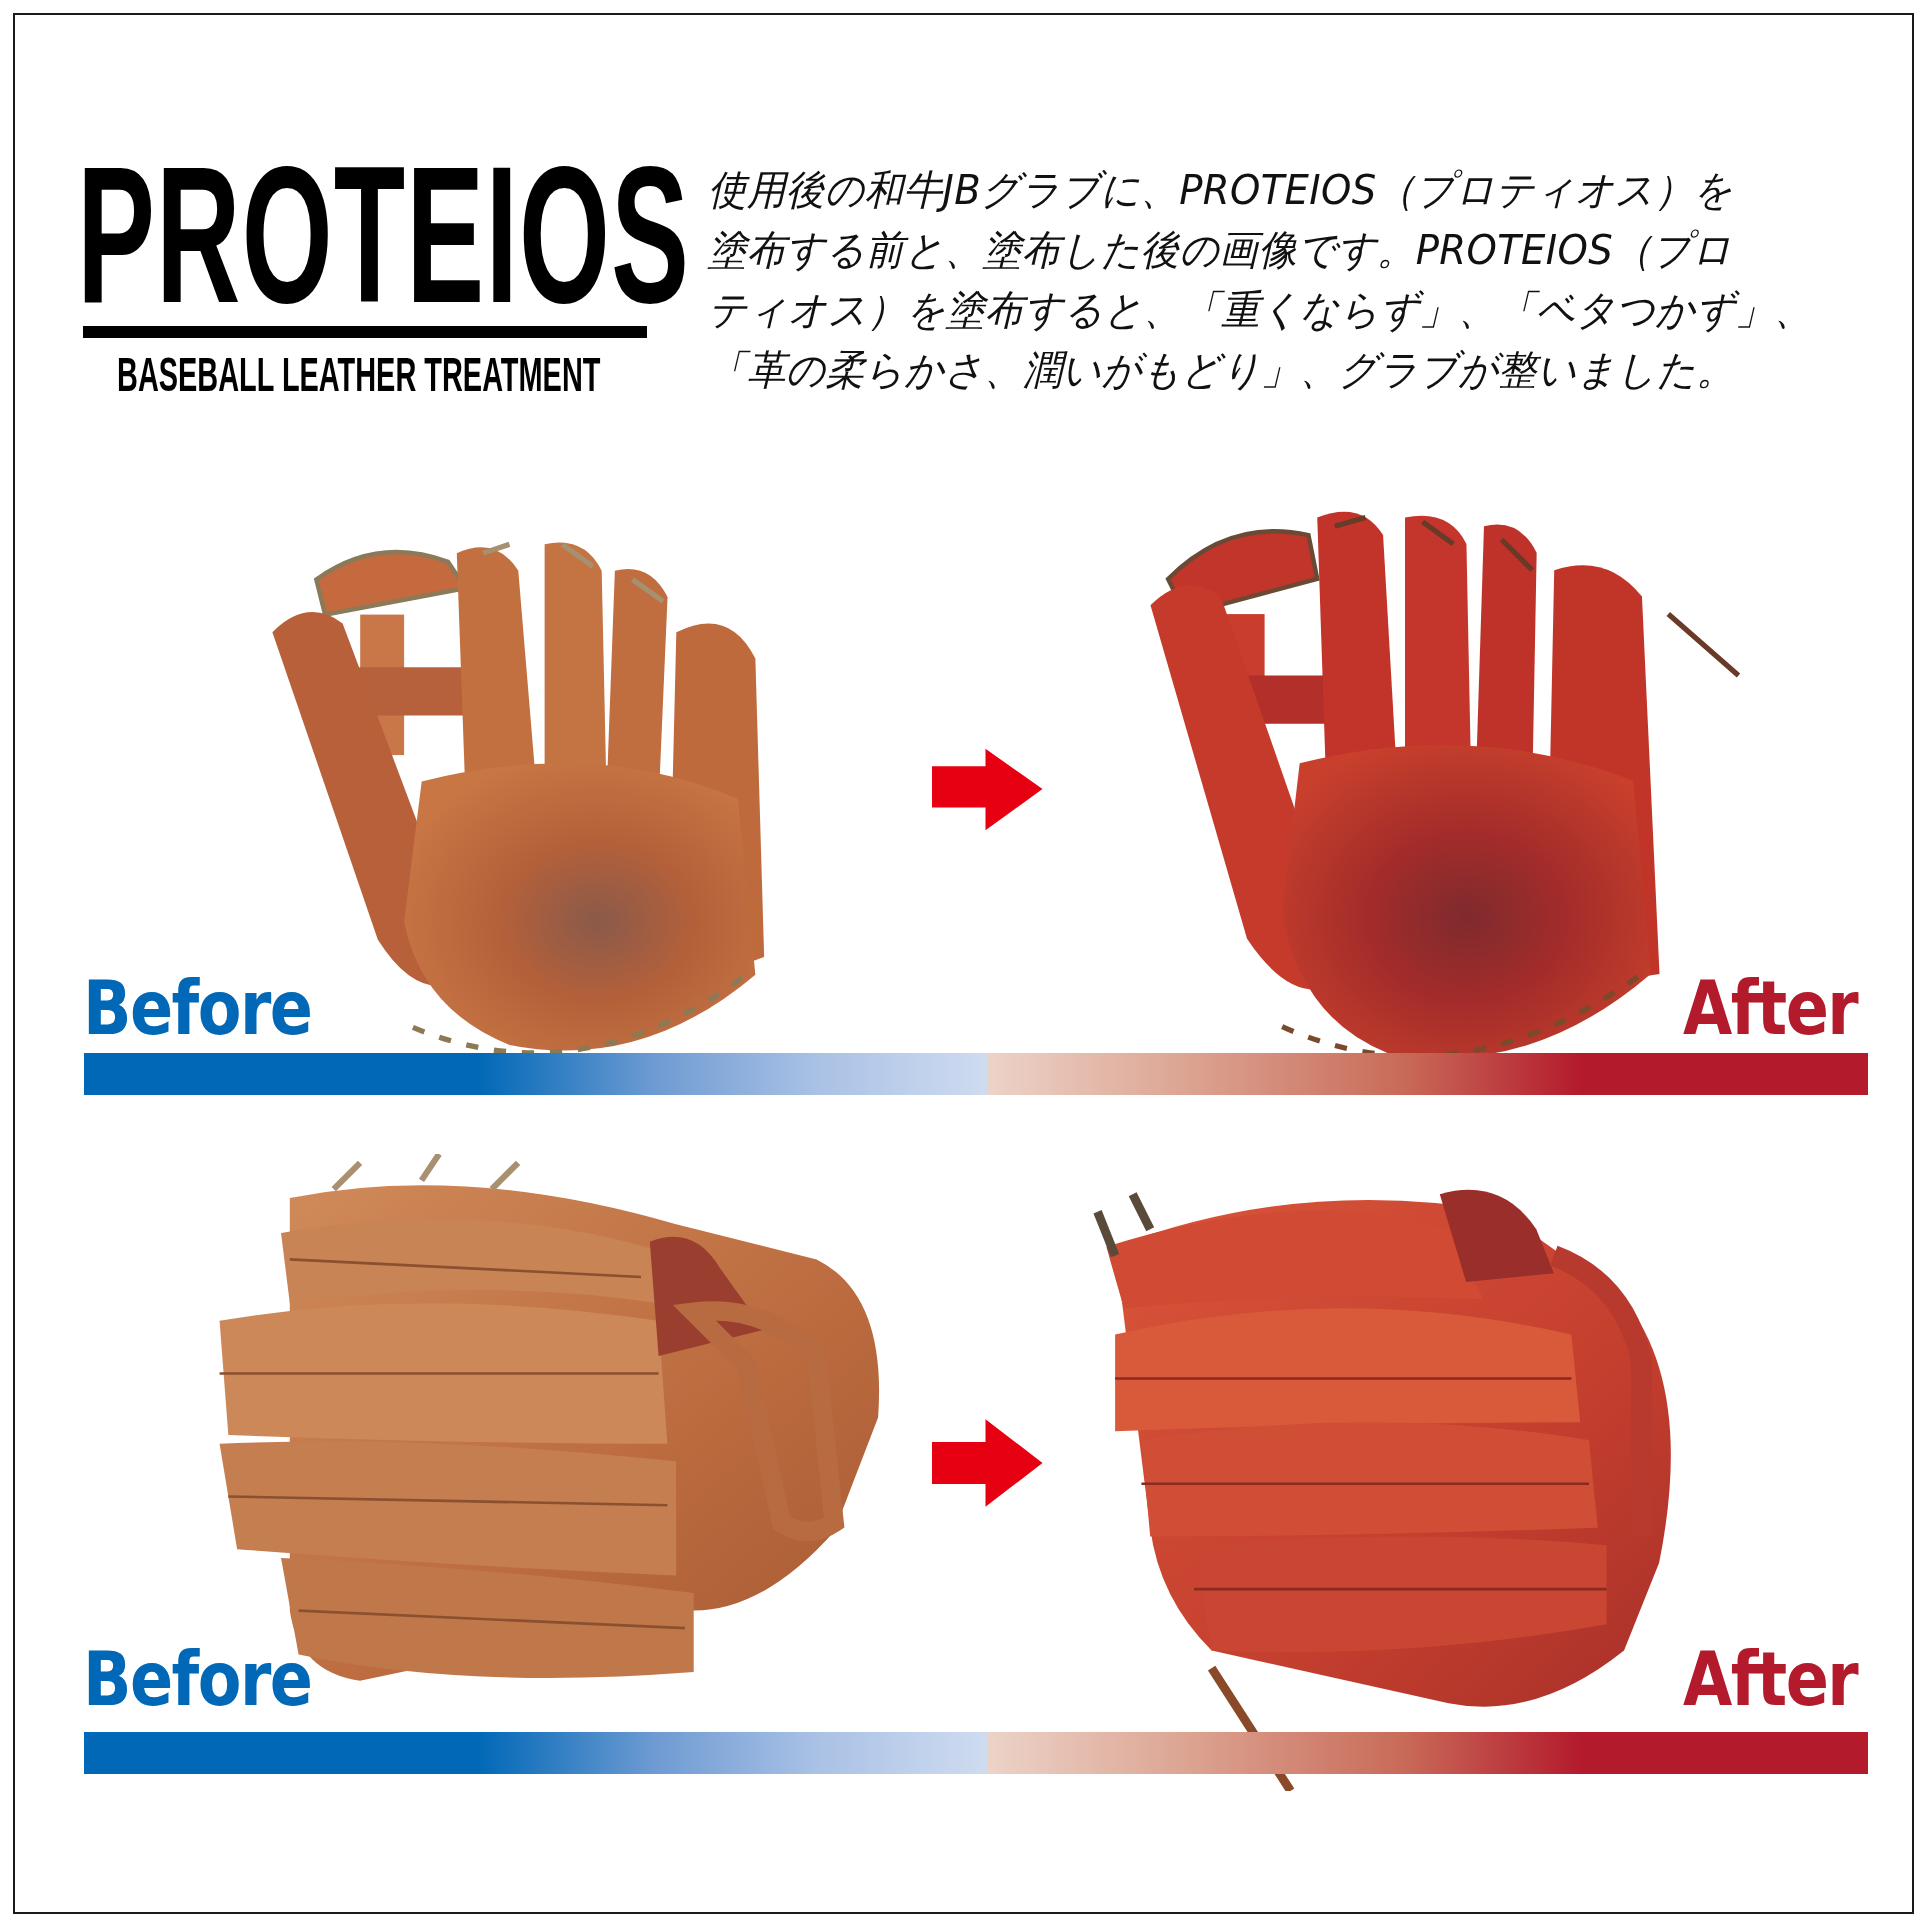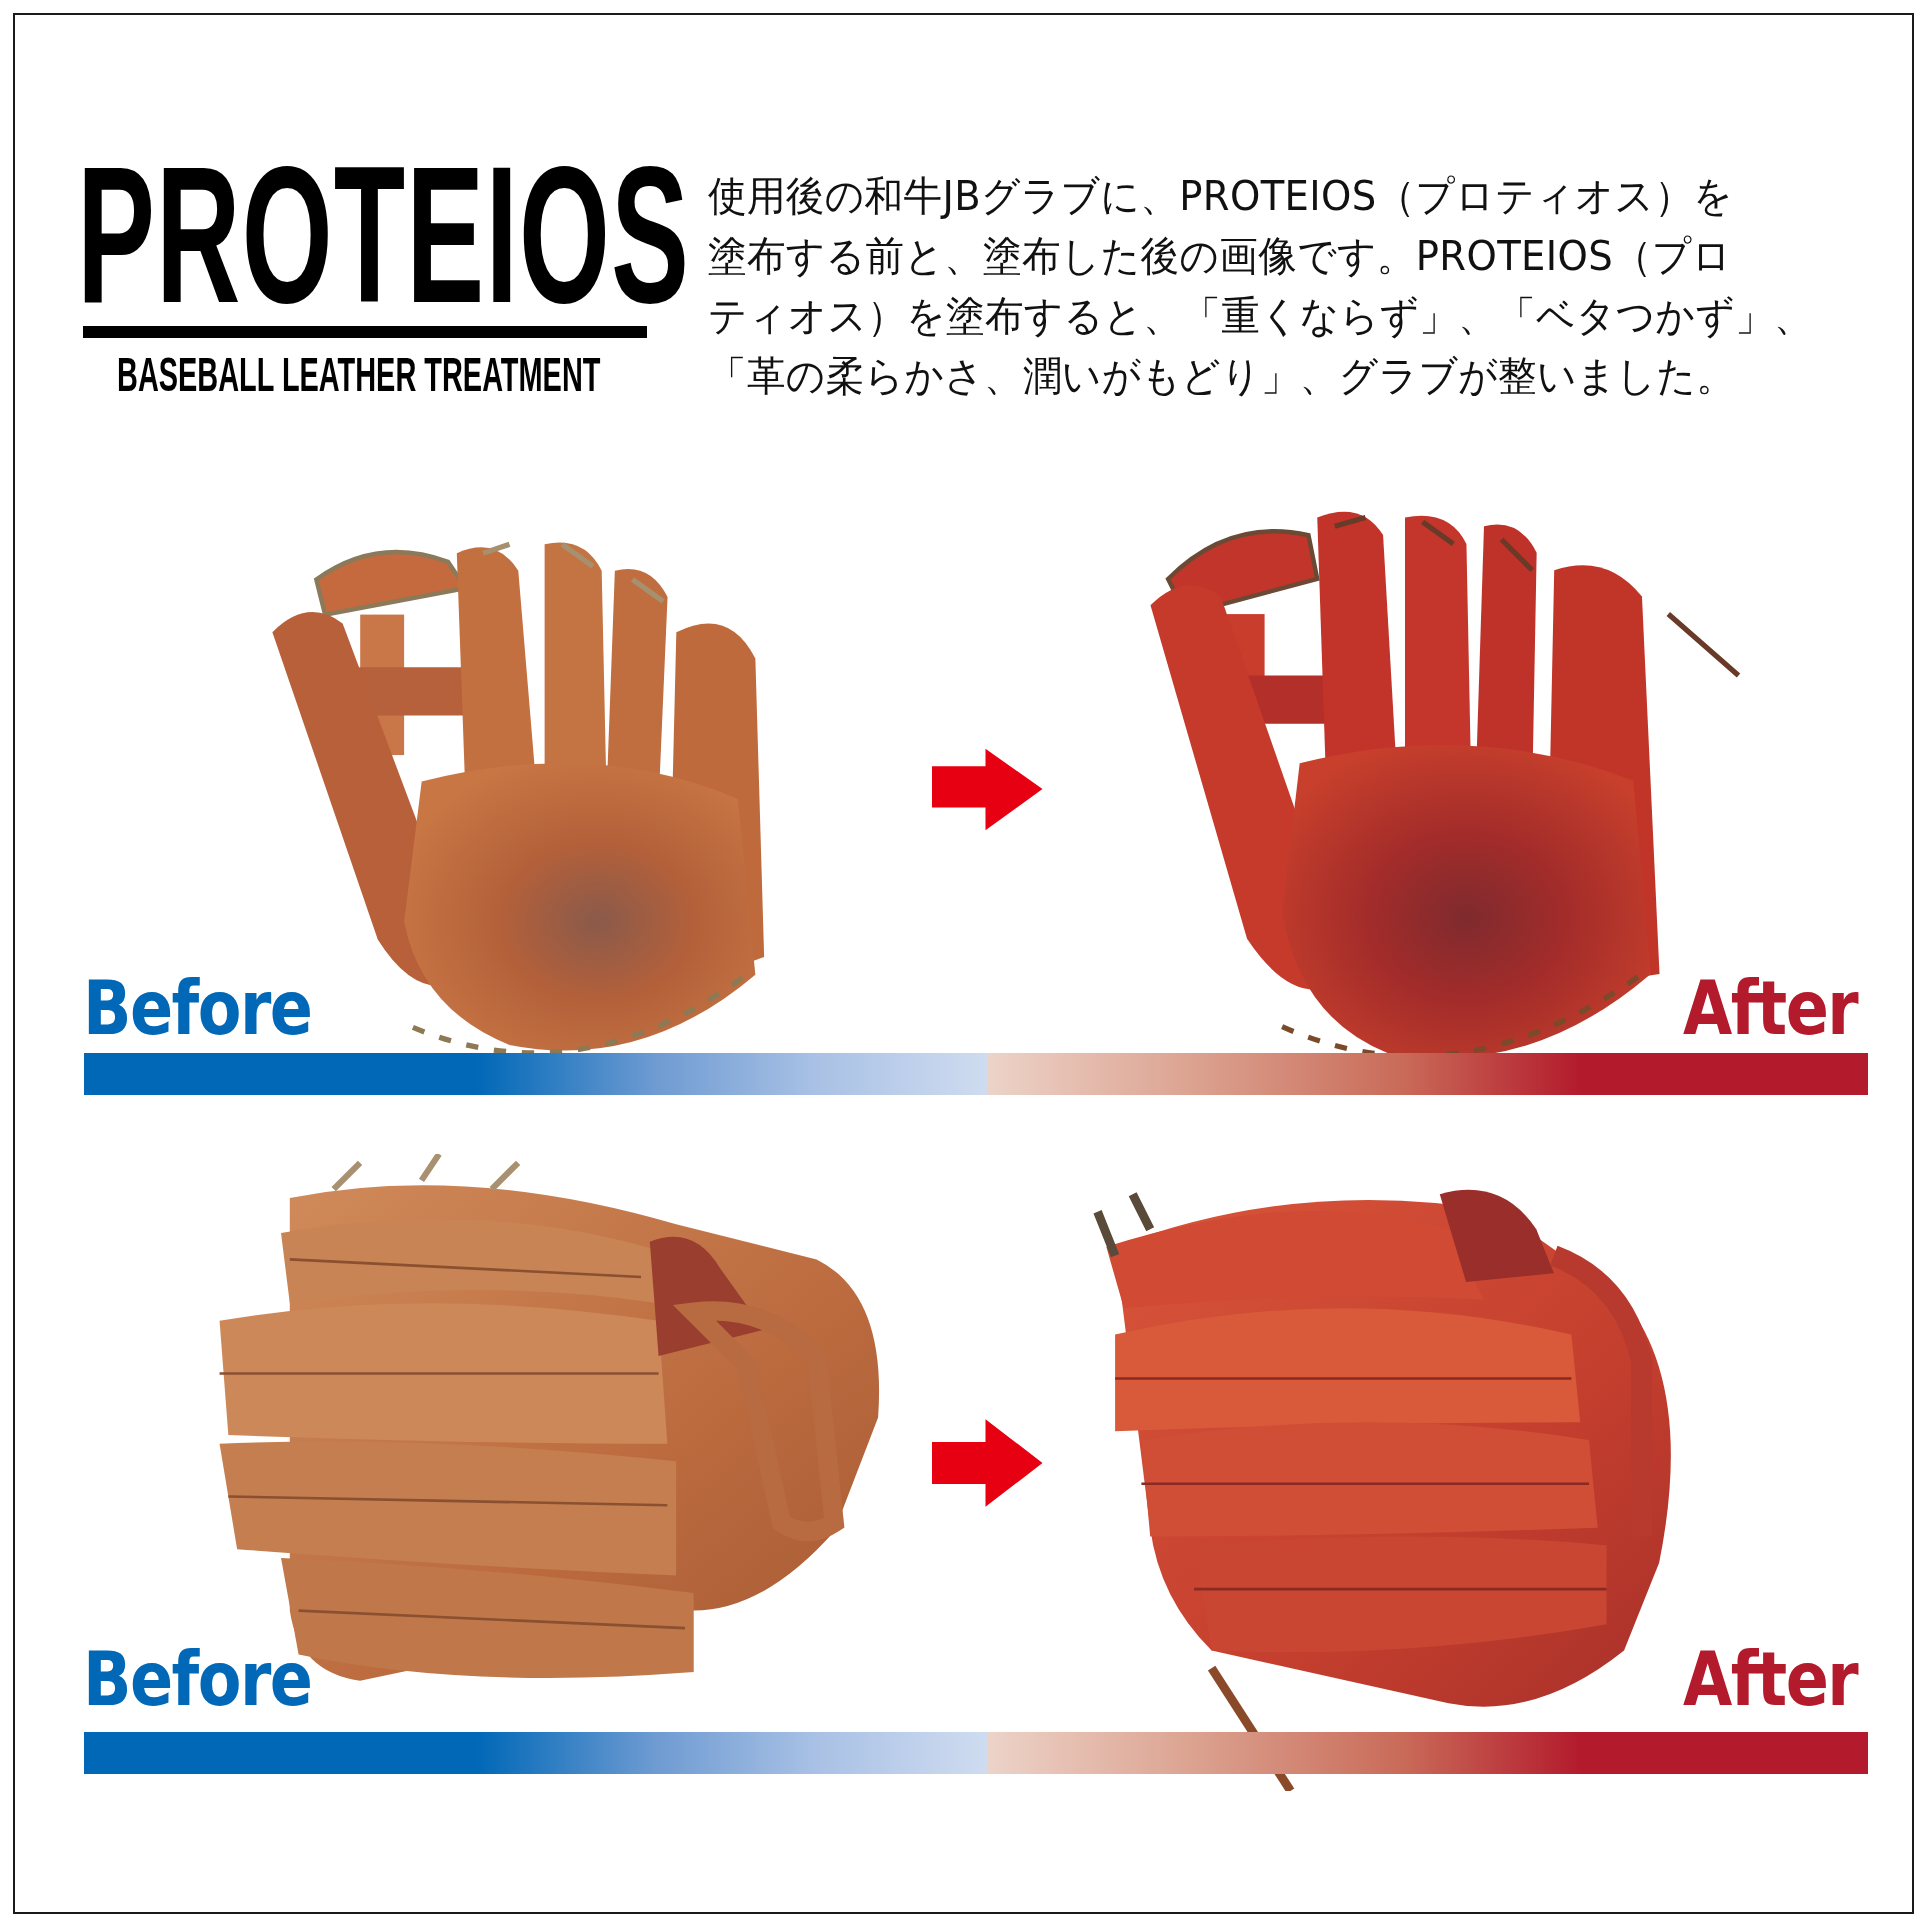--- a/index.html
+++ b/index.html
@@ -1,21 +1,21 @@
 <!DOCTYPE html>
 <html style="font-size:14px"><head>
 <meta charset="utf-8">
 <style>
   html, body { margin: 0; padding: 0; background: #ffffff; }
   body { width: 1931px; height: 1931px; position: relative; overflow: hidden; font-family: "DejaVu Sans", sans-serif; }
   .frame { position: absolute; left: 13px; top: 13px; width: 1901px; height: 1901px; border: 2.6px solid #1a1a1a; box-sizing: border-box; }
   .logo-title { position: absolute; left: 77px; top: 151px; width: 571px; height: 167px; font-family: "Liberation Sans", sans-serif; font-weight: bold; font-size: 195px; line-height: 167px; color: #000; letter-spacing: 1.8px; transform-origin: left top; transform: scaleX(0.60); white-space: nowrap; }
   .logo-rule { position: absolute; left: 83px; top: 326px; width: 564px; height: 12.3px; background: #000; }
   .logo-sub { position: absolute; left: 117px; top: 352px; font-family: "Liberation Sans", sans-serif; font-weight: bold; font-size: 49px; line-height: 44px; color: #000; transform-origin: left top; transform: scaleX(0.59); white-space: nowrap; }
-  .desc { position: absolute; left: 708px; top: 166px; width: 1176px; }
+  .desc { position: absolute; left: 708px; top: 160px; width: 1176px; font-style: italic; }
   .desc-line { font-family: "DejaVu Sans", sans-serif; font-size: 41px; line-height: 60px; height: 60px; color: #111; white-space: nowrap; letter-spacing: 0.4px; transform-origin: left top; transform: scaleX(0.94); }
   .glove { position: absolute; }
   .label { position: absolute; font-family: "DejaVu Sans", sans-serif; font-weight: bold; font-size: 74px; line-height: 74px; letter-spacing: -1.8px; white-space: nowrap; transform-origin: left top; transform: scaleX(0.86); }
   .label.before { color: #0068b7; left: 83px; }
   .label.after { color: #b31a2c; left: 1683px; }
   .bar { position: absolute; left: 84px; width: 1784px; height: 42px; }
   .arrow { position: absolute; width: 114px; height: 88px; }
 </style>
 </head>
 <body>

